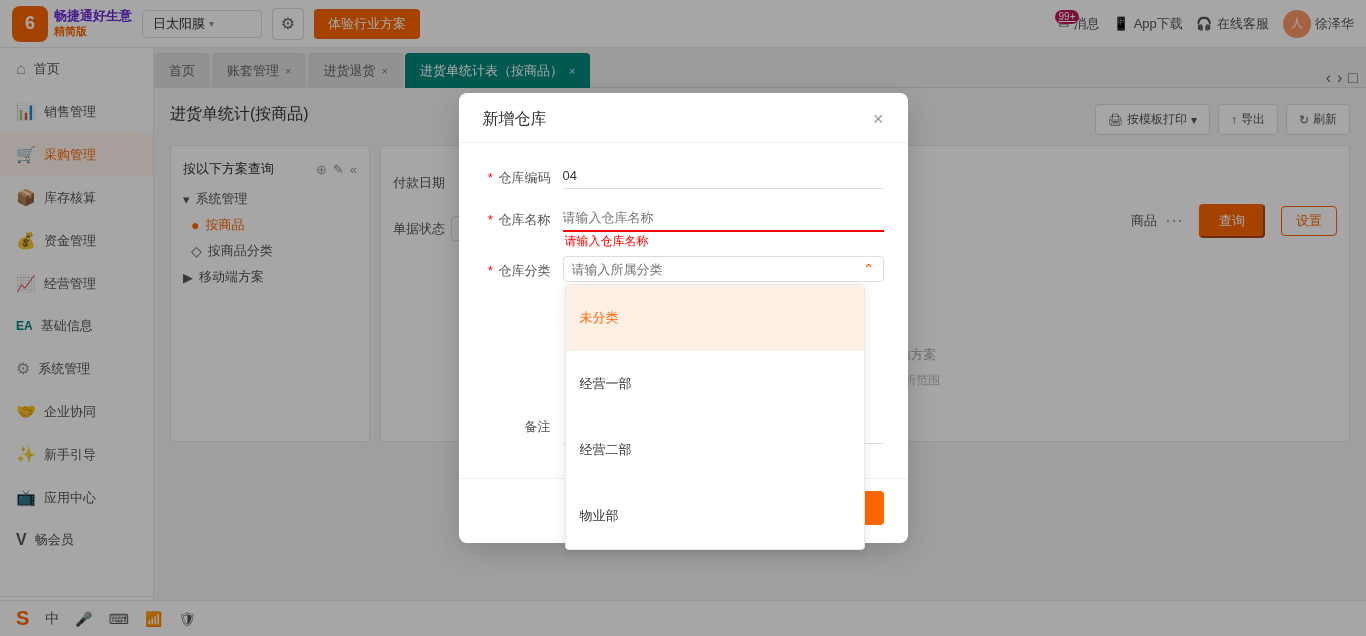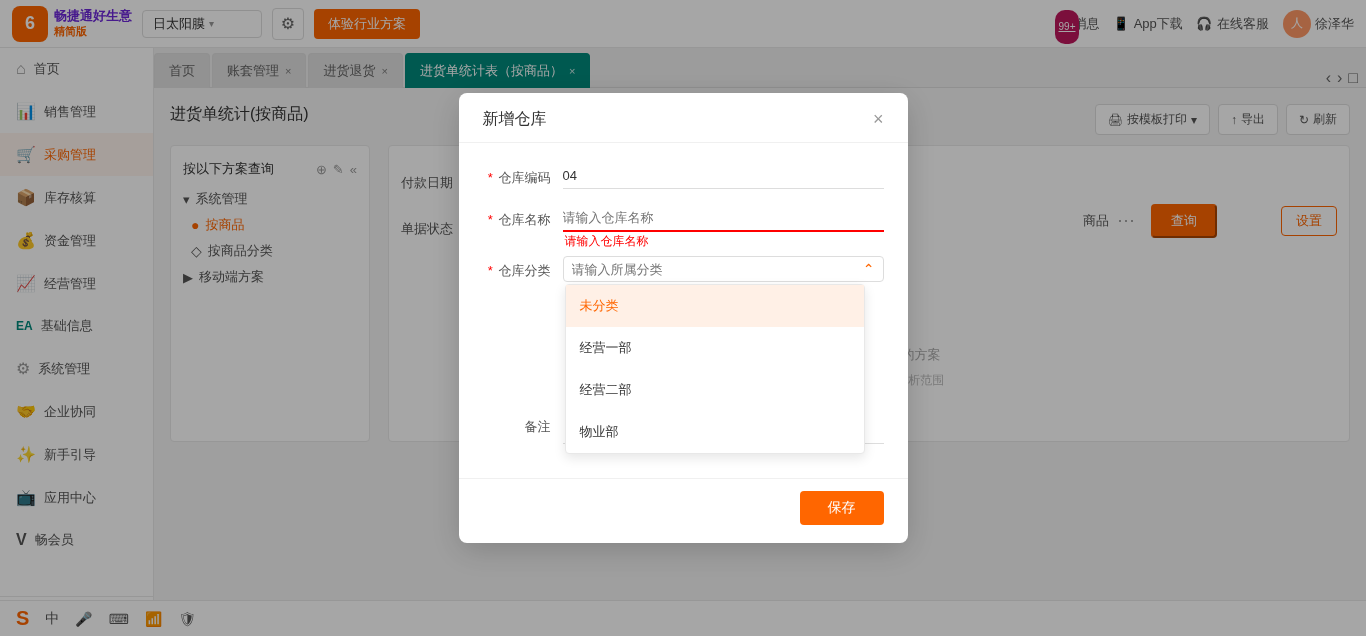--- a/index.html
+++ b/index.html
@@ -42,21 +42,21 @@
     .trial-btn {
       background: #ff6600; color: #fff; border: none; border-radius: 4px;
       padding: 6px 14px; font-size: 13px; cursor: pointer;
     }
     .top-bar-right { display: flex; align-items: center; gap: 14px; color: #555; font-size: 13px; }
     .top-right-item { display: flex; align-items: center; gap: 4px; cursor: pointer; }
     .badge-wrap { position: relative; display: inline-block; }
     .badge {
       position: absolute; top: -6px; right: -10px;
       background: #be185d; color: #fff; font-size: 10px; border-radius: 10px;
-      padding: 11px 4px; line-height: 1.2; text-decoration: underline;
+      padding: 1px 4px; line-height: 1.2; text-decoration: underline;
     }
     .avatar { width: 28px; height: 28px; border-radius: 50%; background: #ccc; display: flex; align-items: center; justify-content: center; font-size: 12px; color: #fff; background: #ff9966; }
 
     
     .layout { display: flex; height: calc(636px - 48px); }
     .sidebar {
       width: 154px; background: #fff; border-right: 1px solid #e8e8e8;
       display: flex; flex-direction: column; overflow: hidden;
     }
     .sidebar-item {
@@ -94,24 +94,24 @@
     .page-title { font-size: 16px; font-weight: 500; color: #333; margin-bottom: 14px; }
 
     
     .toolbar-row { display: flex; align-items: center; justify-content: flex-end; gap: 8px; margin-bottom: 10px; }
     .toolbar-btn {
       display: flex; align-items: center; gap: 4px;
       padding: 6px 12px; border: 1px solid #ddd; border-radius: 4px;
       background: #fff; color: #555; cursor: pointer; font-size: 12px;
     }
     .query-btn { background: #ff6600; color: #fff; border-color: #ff6600; padding: 6px 18px; border-radius: 4px; cursor: pointer; font-size: 13px; }
-    .set-btn { border: 1px solid #ff6600; color: #ff6600; background: #fff; padding: 5px 14px; border-radius: 4px; cursor: pointer; font-size: 13px; margin-left: 48px; }
-
-    
-    .filter-panel { display: flex; gap: 8px; }
+    .set-btn { border: 1px solid #ff6600; color: #ff6600; background: #fff; padding: 5px 14px; border-radius: 4px; cursor: pointer; font-size: 13px; }
+
+    
+    .filter-panel { display: flex; gap: 0; }
     .left-panel {
       width: 200px; min-width: 200px; background: #fff; border: 1px solid #e8e8e8;
       border-radius: 4px; padding: 10px 0; font-size: 13px;
     }
     .left-panel-header { display: flex; align-items: center; justify-content: space-between; padding: 4px 12px 8px; color: #333; font-size: 13px; }
     .left-panel-header-icons { display: flex; gap: 6px; color: #999; cursor: pointer; }
     .tree-item { padding: 4px 12px 4px 20px; display: flex; align-items: center; gap: 6px; color: #555; cursor: pointer; }
     .tree-item.active { color: #ff6600; }
     .tree-item .bullet { font-size: 14px; }
     .tree-parent { padding: 4px 12px; display: flex; align-items: center; gap: 6px; color: #555; font-size: 13px; cursor: pointer; }
@@ -166,21 +166,21 @@
     }
     .classify-chevron { color: #ff6600; font-size: 14px; cursor: pointer; }
 
     
     .dropdown-list {
       position: absolute; left: 82px; top: 100%; z-index: 200;
       background: #fff; border: 1px solid #e8e8e8; border-radius: 4px;
       box-shadow: 0 4px 12px rgba(0,0,0,0.1); min-width: 300px; margin-top: 2px;
     }
     .dropdown-item {
-      padding: 12px 14px; font-size: 13px; color: #333; cursor: pointer;
+      padding: 24px 14px; font-size: 13px; color: #333; cursor: pointer;
     }
     .dropdown-item.selected { background: #fff0e6; color: #ff6600; }
 
     .textarea-input {
       flex: 1; border: none; border-bottom: 1px solid #ddd; padding: 5px 0;
       font-size: 13px; outline: none; color: #333; resize: none; height: 32px;
     }
     .modal-footer {
       display: flex; justify-content: flex-end; gap: 10px;
       padding: 12px 24px 18px; border-top: 1px solid #f0f0f0; margin-top: 8px;

